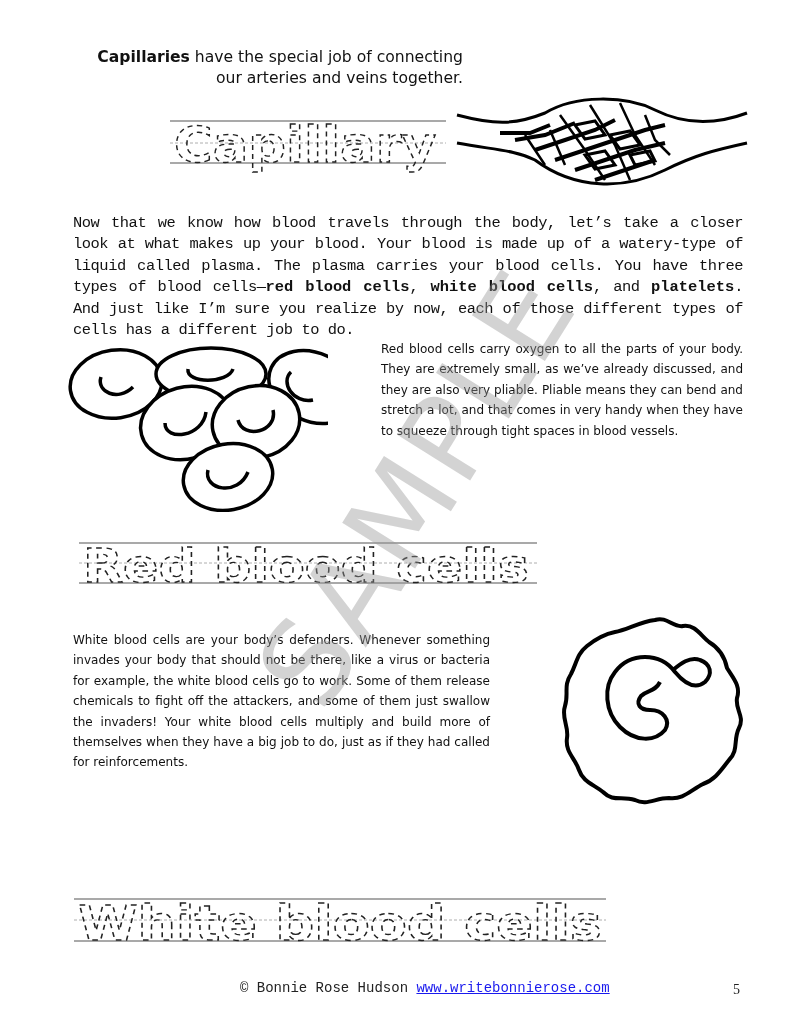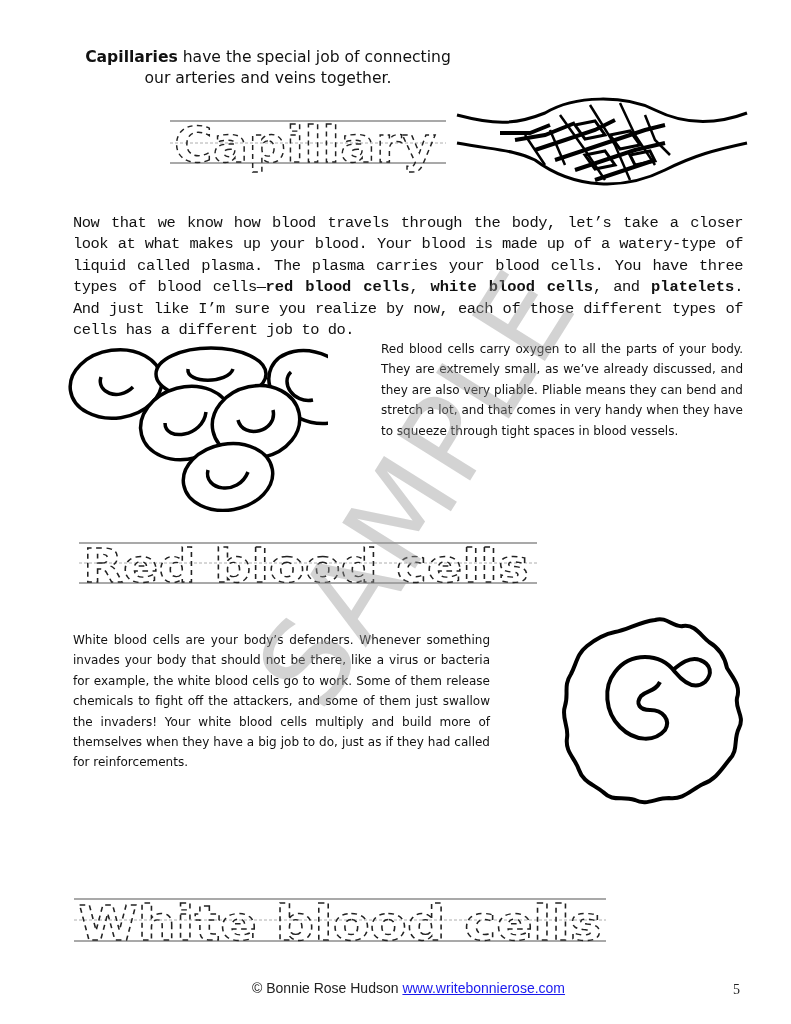--- a/index.html
+++ b/index.html
@@ -9,28 +9,28 @@
   .para b { font-weight: bold; }
   .intro { left: 73px; top: 47px; width: 390px; font-size: 15.6px; line-height: 21px; }
   .main-para { left: 73px; top: 213px; width: 670px; font-size: 15.4px; line-height: 21.4px; text-align: justify; text-align-last: left; font-family: Liberation Mono, monospace; }
   .main-para .cond { letter-spacing: -0.45px; }
   .red-para { left: 381px; top: 339px; width: 362px; }
   .white-para { left: 73px; top: 630px; width: 417px; }
   .trace { position: absolute; font-weight: bold; }
   .trace svg { display: block; overflow: visible; }
   .trace-word { font-family: "DejaVu Sans", sans-serif; fill: none; stroke: #222; stroke-width: 1.4; stroke-dasharray: 5 4; }
   .watermark { position: absolute; left: 175px; top: 420px; font-family: "DejaVu Sans", sans-serif; font-size: 118px; color: rgba(150,150,150,0.42); transform: rotate(-58deg); transform-origin: center; letter-spacing: 2px; white-space: nowrap; pointer-events: none; }
-  .footer { position: absolute; top: 980px; left: 240px; font-family: Liberation Sans, sans-serif; font-size: 14px; color: #222; margin-left: 12px; }
+  .footer { position: absolute; top: 980px; left: 240px; font-family: Liberation Mono, monospace; font-size: 14px; color: #222; }
   .footer a { color: #1a1aee; text-decoration: underline; }
   .page-num { position: absolute; top: 982px; left: 733px; font-family: "Liberation Serif", serif; font-size: 14px; color: #222; }
 </style>
 </head>
 <body>
 
-<div class="abs para intro" style="text-align:center;">
+<div class="abs para intro" style="text-align:right;">
   <b>Capillaries</b><span> have the special job of connecting our arteries and veins together.</span>
 </div>
 
 <div class="trace" style="left:168px; top:118px;">
   <svg width="280" height="80">
     <line x1="2" y1="3" x2="278" y2="3" stroke="#555" stroke-width="1.2"></line>
     <line x1="2" y1="25" x2="278" y2="25" stroke="#999" stroke-width="0.8" stroke-dasharray="3 2"></line>
     <line x1="2" y1="45" x2="278" y2="45" stroke="#555" stroke-width="1.2"></line>
     <text x="6" y="44" font-size="50" class="trace-word" textLength="262" lengthAdjust="spacingAndGlyphs">Capillary</text>
   </svg>

